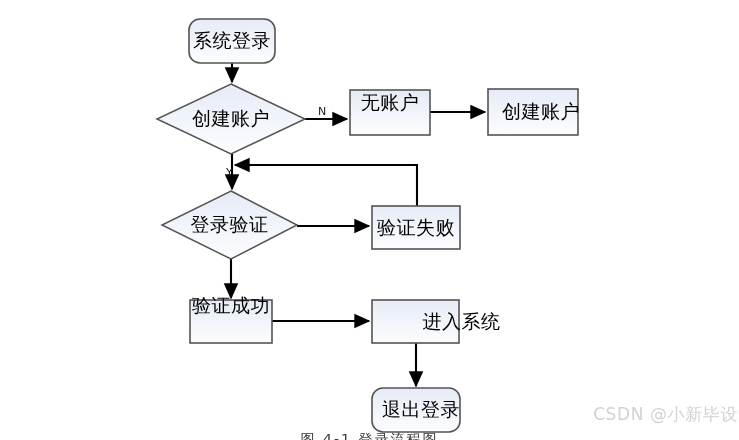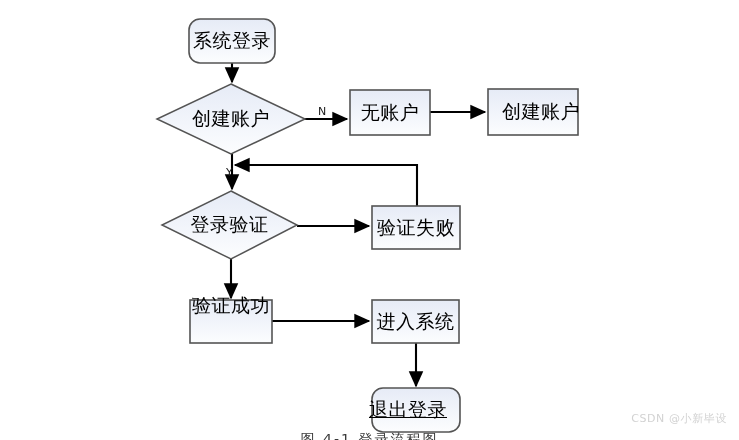--- a/index.html
+++ b/index.html
@@ -48,24 +48,24 @@
   .edge-label {
     position: absolute;
     font-family: "DejaVu Sans", "Liberation Sans", sans-serif;
     font-size: 11px;
     color: #1a1a1a;
     pointer-events: none;
   }
 
   .watermark {
     position: absolute;
-    right: 12px;
+    right: 1px;
     bottom: 14px;
     font-family: "DejaVu Sans", "Liberation Sans", sans-serif;
-    font-size: 11px;
+    font-size: 17px;
     color: #d2d2d2;
     letter-spacing: 0.6px;
     white-space: nowrap;
   }
 
   .caption {
     position: absolute;
     left: 0;
     right: 0;
     bottom: -9px;
@@ -131,33 +131,33 @@
 
     <rect x="372" y="300" width="87" height="43" fill="url(#nodeGrad)" stroke="#545454" stroke-width="1.6"></rect>
 
     <rect x="372" y="388" width="88" height="44" rx="11" ry="11" fill="url(#nodeGrad)" stroke="#545454" stroke-width="1.6"></rect>
   </svg>
 
   <div class="node-label" style="left:189px; top:19px; width:86px; height:44px;">系统登录</div>
 
   <div class="node-label" style="left:157px; top:84px; width:148px; height:70px;">创建账户</div>
 
-  <div class="node-label" style="left:350px; top:90px; width:80px; height:45px;">无账户</div>
+  <div class="node-label" style="left:350px; top:80px; width:80px; height:45px;">无账户</div>
 
   <div class="node-label" style="left:496px; top:89px; width:90px; height:46px;">创建账户</div>
 
   <div class="node-label" style="left:372px; top:206px; width:88px; height:43px;">验证失败</div>
 
   <div class="node-label" style="left:162px; top:191px; width:135px; height:68px;">登录验证</div>
 
   <div class="node-label" style="left:190px; top:284px; width:82px; height:43px;">验证成功</div>
 
-  <div class="node-label" style="left:372px; top:300px; width:87px; height:43px;">进入系统</div>
+  <div class="node-label" style="left:372px; top:300px; width:87px; height:43px;padding-left:46px;">进入系统</div>
 
-  <div class="node-label" style="left:356px; top:388px; width:104px; height:44px;text-decoration:underline;">退出登录</div>
+  <div class="node-label" style="left:369px; top:388px; width:104px; height:44px;">退出登录</div>
 
   <div class="edge-label" style="left:318px; top:105px;">N</div>
 
   <div class="edge-label" style="left:226px; top:166px;">Y</div>
 
   <div class="caption">图 4-1 登录流程图</div>
 
   <div class="watermark">CSDN @小新毕设</div>
 
 </div>

